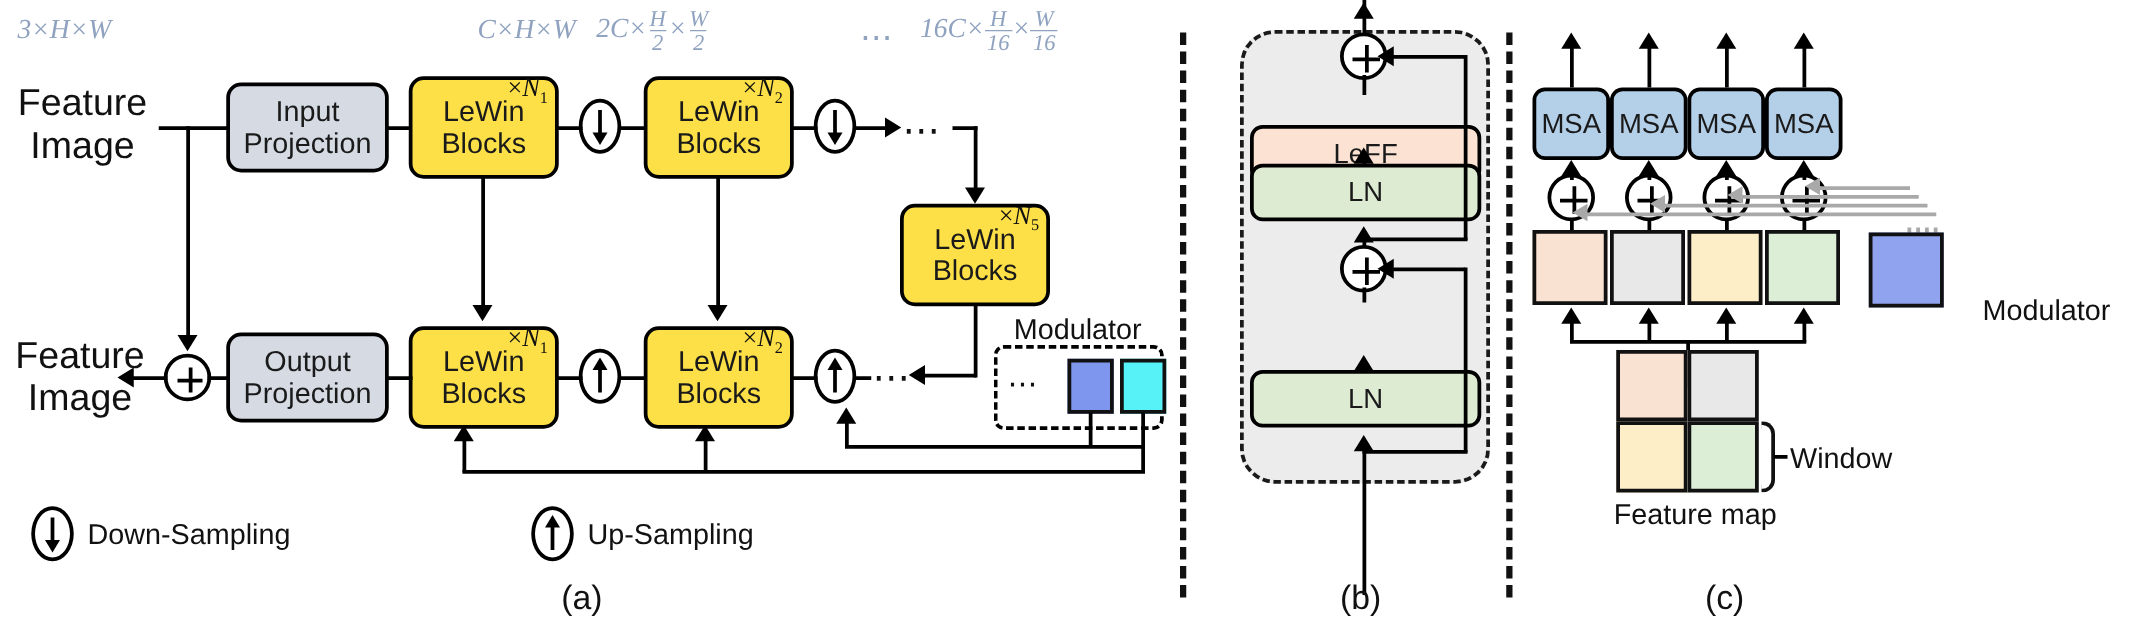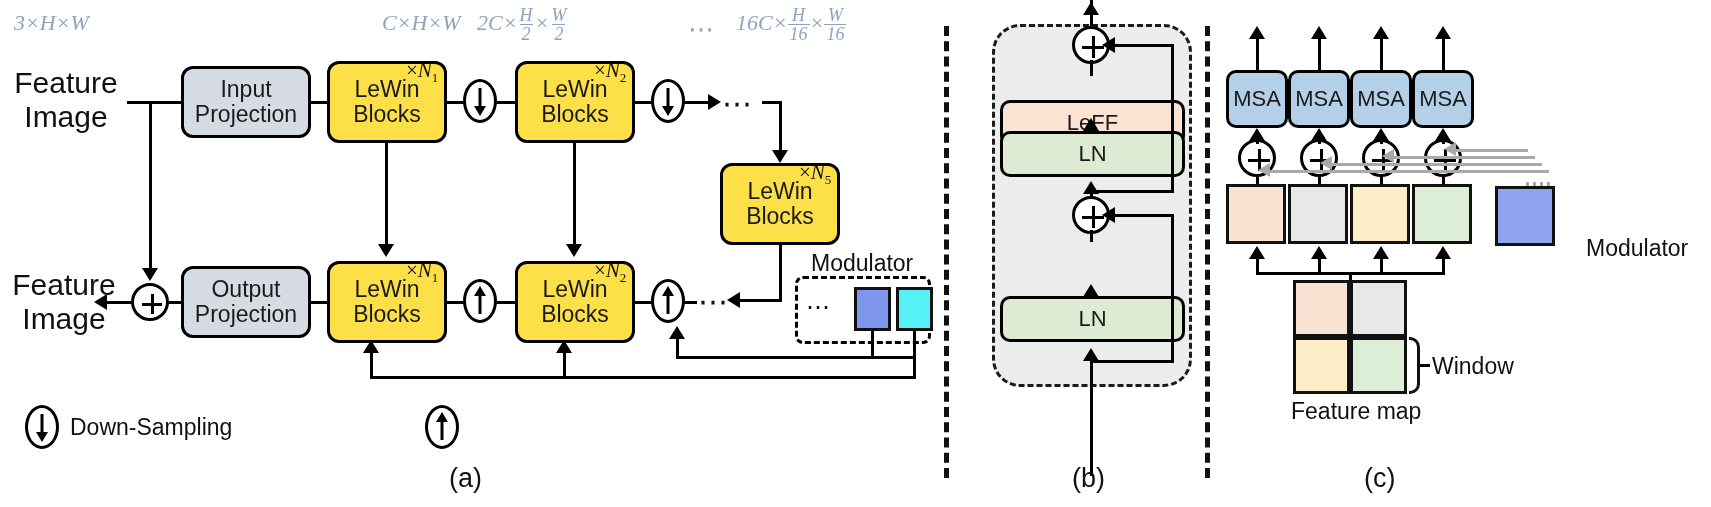--- a/index.html
+++ b/index.html
@@ -272,20 +272,21 @@
     </svg>
   </div>
   <div class="txt lbl" style="left:70px;top:414px;">Down-Sampling</div>
 
   <div class="circ samp" style="left:425px;top:405px;">
     <svg width="24" height="34" viewBox="0 0 24 34">
       <line x1="12" y1="30" x2="12" y2="9" stroke="#000" stroke-width="3"></line>
       <polygon points="12,2 6,12 18,12" fill="#000"></polygon>
     </svg>
   </div>
+  <div class="txt lbl" style="left:470px;top:414px;">Up-Sampling</div>
 
   <div class="txt panel-id" style="left:449px;top:463px;">(a)</div>
 
   <div class="vsep" style="left:944px;top:26px;height:452px;"></div>
   <div class="vsep" style="left:1205px;top:26px;height:452px;"></div>
 
   <div class="dash-b" style="left:992px;top:24px;width:200px;height:363px;"></div>
 
   <div class="ln-v" style="left:1090px;top:0px;height:36px;"></div>
   <div class="ar ar-up" style="left:1083px;top:2px;"></div>

